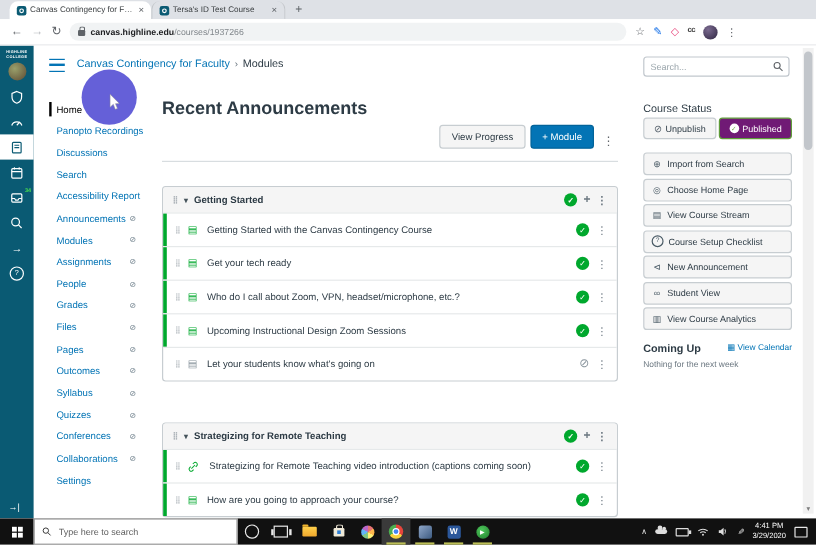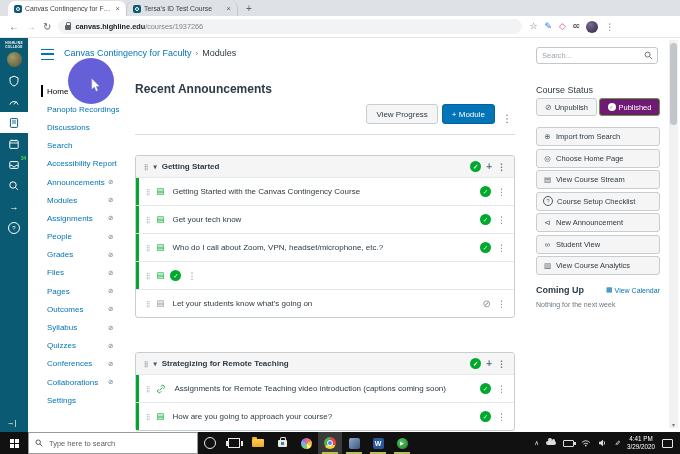--- a/index.html
+++ b/index.html
@@ -64,21 +64,21 @@
              color:#333;background:transparent;font-family:"Liberation Sans",sans-serif}
   .searchbox input::placeholder{color:#9aa5ab}
   .mag-btn{width:18px;height:100%;display:flex;align-items:center;justify-content:center}
   .course-nav{position:absolute;left:47px;top:44px;width:78px}
   .cnav-item{position:relative;height:18.2px;display:flex;align-items:center;font-size:8px;
              color:#0374b5;white-space:nowrap}
   .cnav-item.active{color:#000}
   .cnav-item.active::before{content:"";position:absolute;left:-6px;top:3px;bottom:3px;width:1.8px;background:#000}
   .eye{position:absolute;left:61px;font-size:6.5px;color:#697b87}
   
-  .page-title{position:absolute;left:135px;top:44px;font-size:12px;font-weight:bold;color:#2d3b45}
+  .page-title{position:absolute;left:135px;top:44px;font-size:15px;font-weight:bold;color:#2d3b45}
   .actions{position:absolute;left:135px;top:66px;width:380px;display:flex;justify-content:flex-end;
            gap:4px;align-items:flex-end}
   .btn{height:20px;border:1px solid #c7cdd1;border-radius:3px;background:#f5f5f5;font-size:8px;
        color:#2d3b45;display:flex;align-items:center;padding:0 9px;box-sizing:border-box;white-space:nowrap}
   .btn.primary{background:#0374b5;border-color:#02639a;color:#fff}
   .mkebab{color:#5f6368;font-size:10px;padding:0 3px}
   .divider{position:absolute;left:135px;top:96px;width:380px;border-top:1px solid #d8dde0}
   .card{position:absolute;left:135px;width:380px;border:1px solid #c7cdd1;border-radius:3px;
         background:#fff;box-sizing:border-box}
   .card.c1{top:117px}.card.c2{top:314px}
@@ -371,34 +371,35 @@
     <div class="mod-item pub">
       <span class="drag">⣿</span>
       <span class="doc">▤</span>
       <span class="it-title">Getting Started with the Canvas Contingency Course</span>
       <span class="chk">✓</span>
       <span class="hkebab">⋮</span>
     </div>
     <div class="mod-item pub">
       <span class="drag">⣿</span>
       <span class="doc">▤</span>
-      <span class="it-title">Get your tech know</span>
+      <span class="it-title">Get your tech ready</span>
       <span class="chk">✓</span>
       <span class="hkebab">⋮</span>
     </div>
     <div class="mod-item pub">
       <span class="drag">⣿</span>
       <span class="doc">▤</span>
       <span class="it-title">Who do I call about Zoom, VPN, headset/microphone, etc.?</span>
       <span class="chk">✓</span>
       <span class="hkebab">⋮</span>
     </div>
     <div class="mod-item pub">
       <span class="drag">⣿</span>
       <span class="doc">▤</span>
+      <span class="it-title">Upcoming Instructional Design Zoom Sessions</span>
       <span class="chk">✓</span>
       <span class="hkebab">⋮</span>
     </div>
     <div class="mod-item">
       <span class="drag">⣿</span>
       <span class="doc gray">▤</span>
       <span class="it-title">Let your students know what's going on</span>
       <span class="unpub-ic">⊘</span>
       <span class="hkebab">⋮</span>
     </div>
@@ -414,21 +415,21 @@
       <span class="plus">+</span>
       <span class="hkebab">⋮</span>
     </div>
     <div class="mod-item pub">
       <span class="drag">⣿</span>
       <svg width="10" height="10" viewBox="0 0 12 12">
           <path d="M4.2 7.8 7.8 4.2" stroke="#00a82d" stroke-width="1" fill="none"></path>
           <path d="M5.6 3.2l1-1a2 2 0 0 1 2.9 2.9l-1 1" stroke="#00a82d" stroke-width="1" fill="none"></path>
           <path d="M6.4 8.8l-1 1a2 2 0 0 1-2.9-2.9l1-1" stroke="#00a82d" stroke-width="1" fill="none"></path>
         </svg>
-      <span class="it-title">Assignments for Remote Teaching video introduction (captions coming soon)</span>
+      <span class="it-title">Strategizing for Remote Teaching video introduction (captions coming soon)</span>
       <span class="chk">✓</span>
       <span class="hkebab">⋮</span>
     </div>
     <div class="mod-item pub">
       <span class="drag">⣿</span>
       <span class="doc">▤</span>
       <span class="it-title">How are you going to approach your course?</span>
       <span class="chk">✓</span>
       <span class="hkebab">⋮</span>
     </div>

